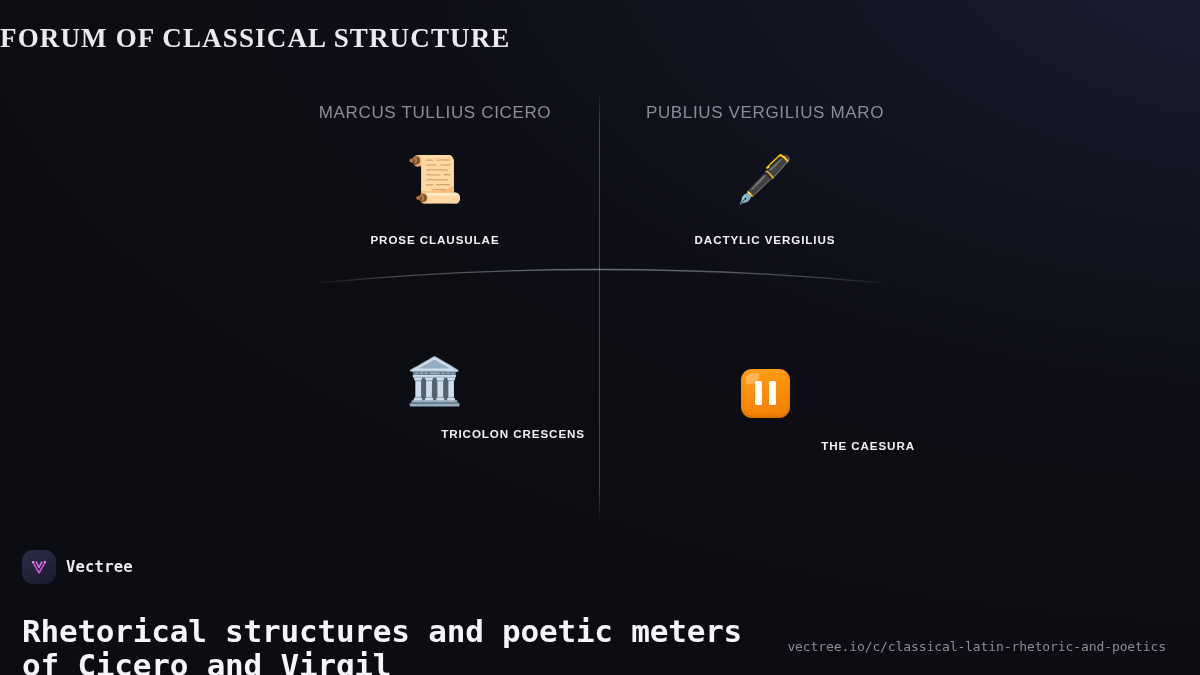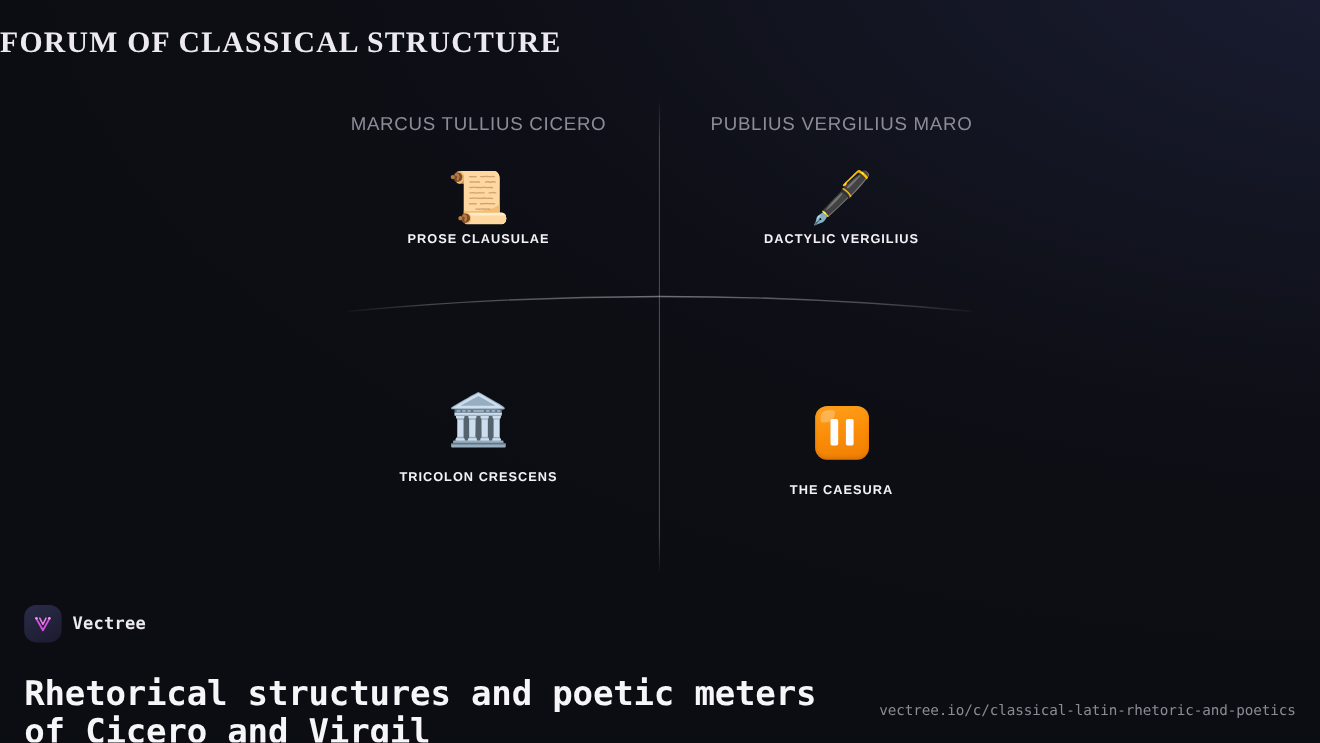--- a/index.html
+++ b/index.html
@@ -78,28 +78,28 @@
     line-height:1;
     height:52px;
     display:flex;
     align-items:center;
     justify-content:center;
   }
   .top-row .cell-icon   { margin-top:30px; }
   .bottom-row .cell-icon{ margin-top:0; }
 
   .cell-label {
-    margin-top:6px;
+    margin-top:28px;
     font-size:11.6px;
     font-weight:700;
     letter-spacing:0.92px;
     color:#f2f1f5;
     white-space:nowrap;
   }
-  .bottom-row .cell-label { margin-top:20px; }
+  .bottom-row .cell-label { margin-top:20px;text-align:right; }
 
   
   .pause-emoji {
     width:49px; height:49px;
     border-radius:11px;
     background:linear-gradient(168deg,#ffa01c 0%,#fb8c07 52%,#ef7e04 100%);
     display:flex; align-items:center; justify-content:center;
     gap:7px;
     position:relative;
     box-shadow:inset 0 -2px 3px rgba(140,70,0,0.25);
@@ -114,21 +114,21 @@
   .pause-emoji i {
     display:block;
     width:7px; height:24px;
     border-radius:1.5px;
     background:#fdfdfd;
   }
 
   
   #footer {
     position:absolute;
-    left:0; right:0; bottom:0;
+    left:0; right:12px; bottom:0;
     height:135px;
     padding:0 22px;
   }
 
   #brand-row {
     position:absolute;
     left:22px; top:10px;
     display:flex; align-items:center; gap:10px;
   }
 

